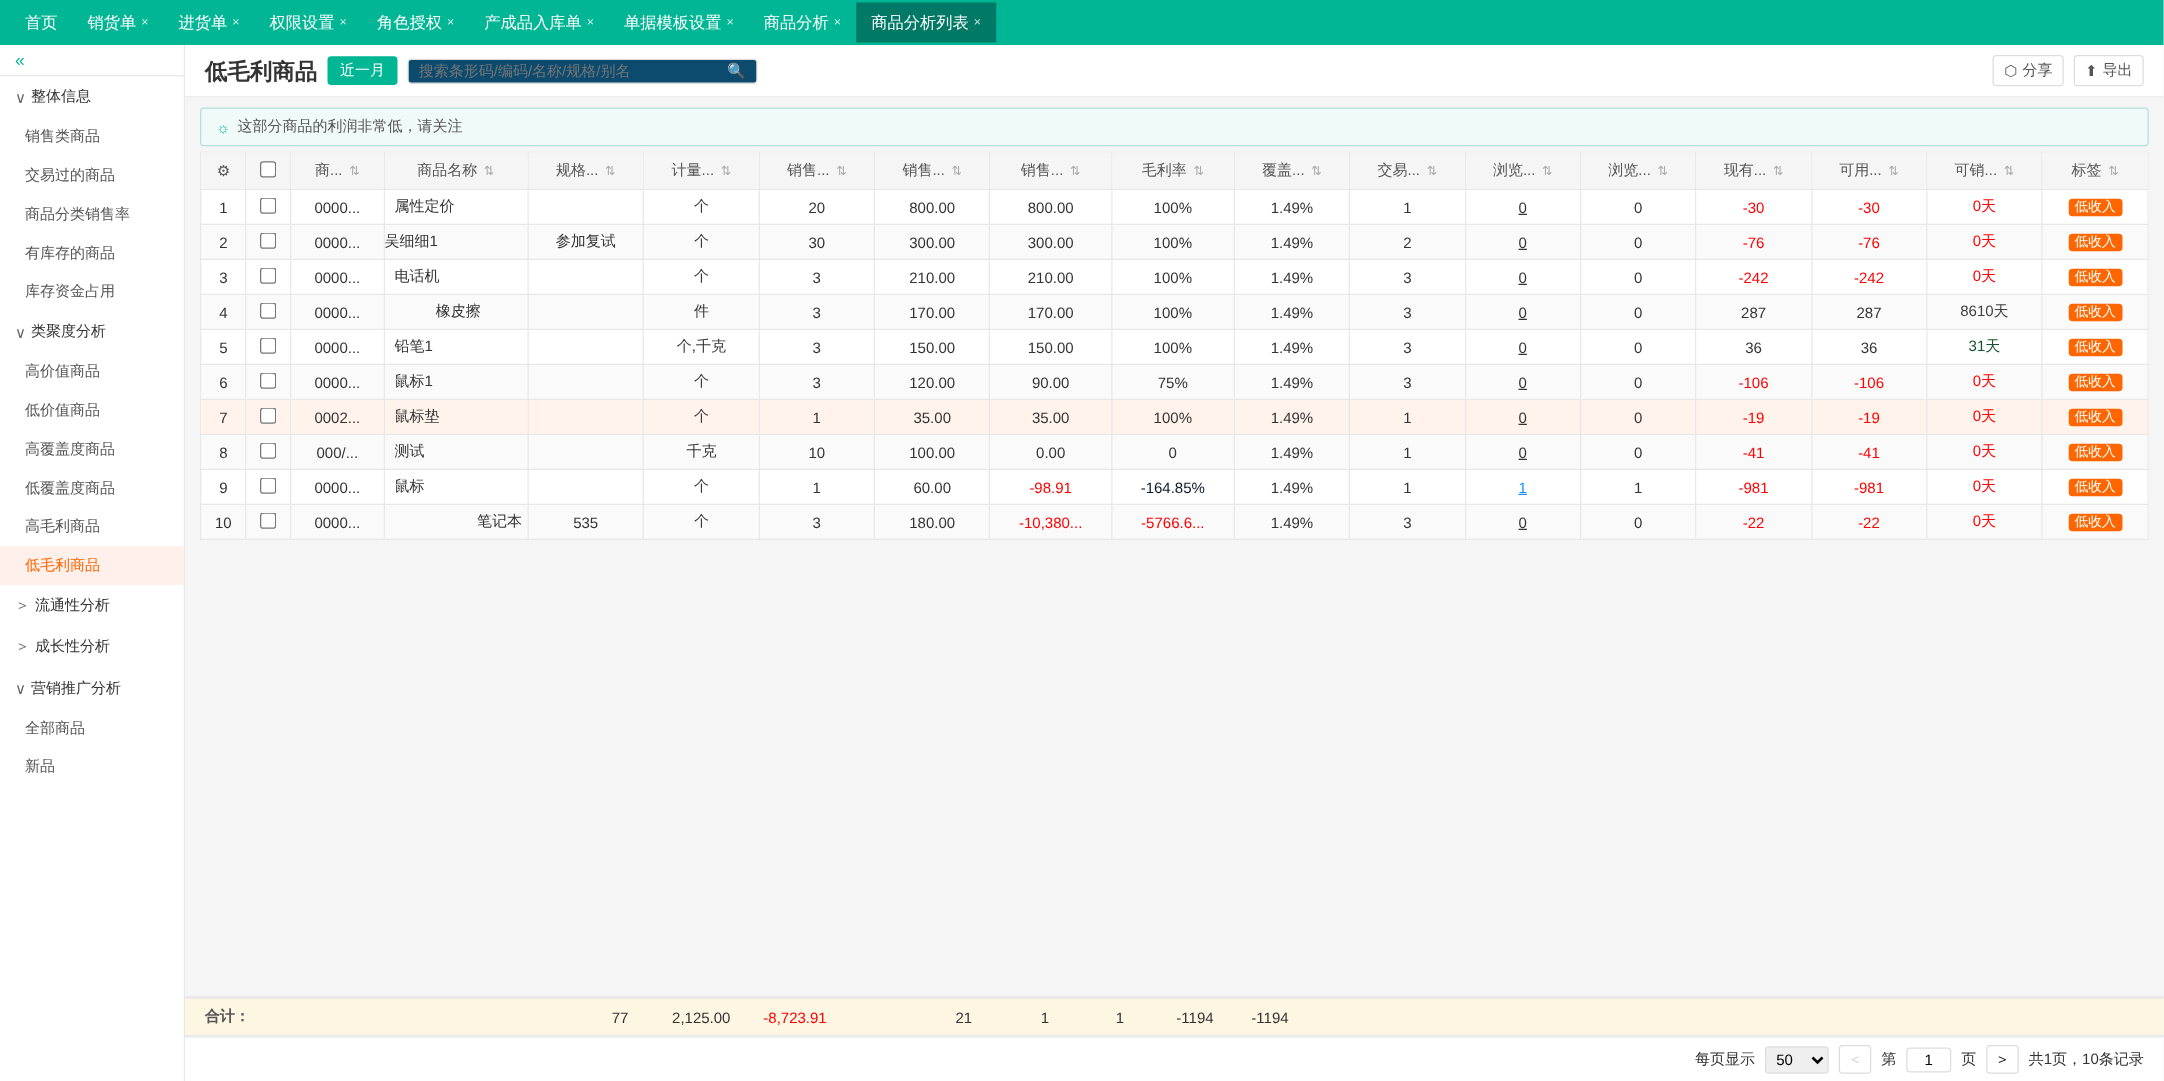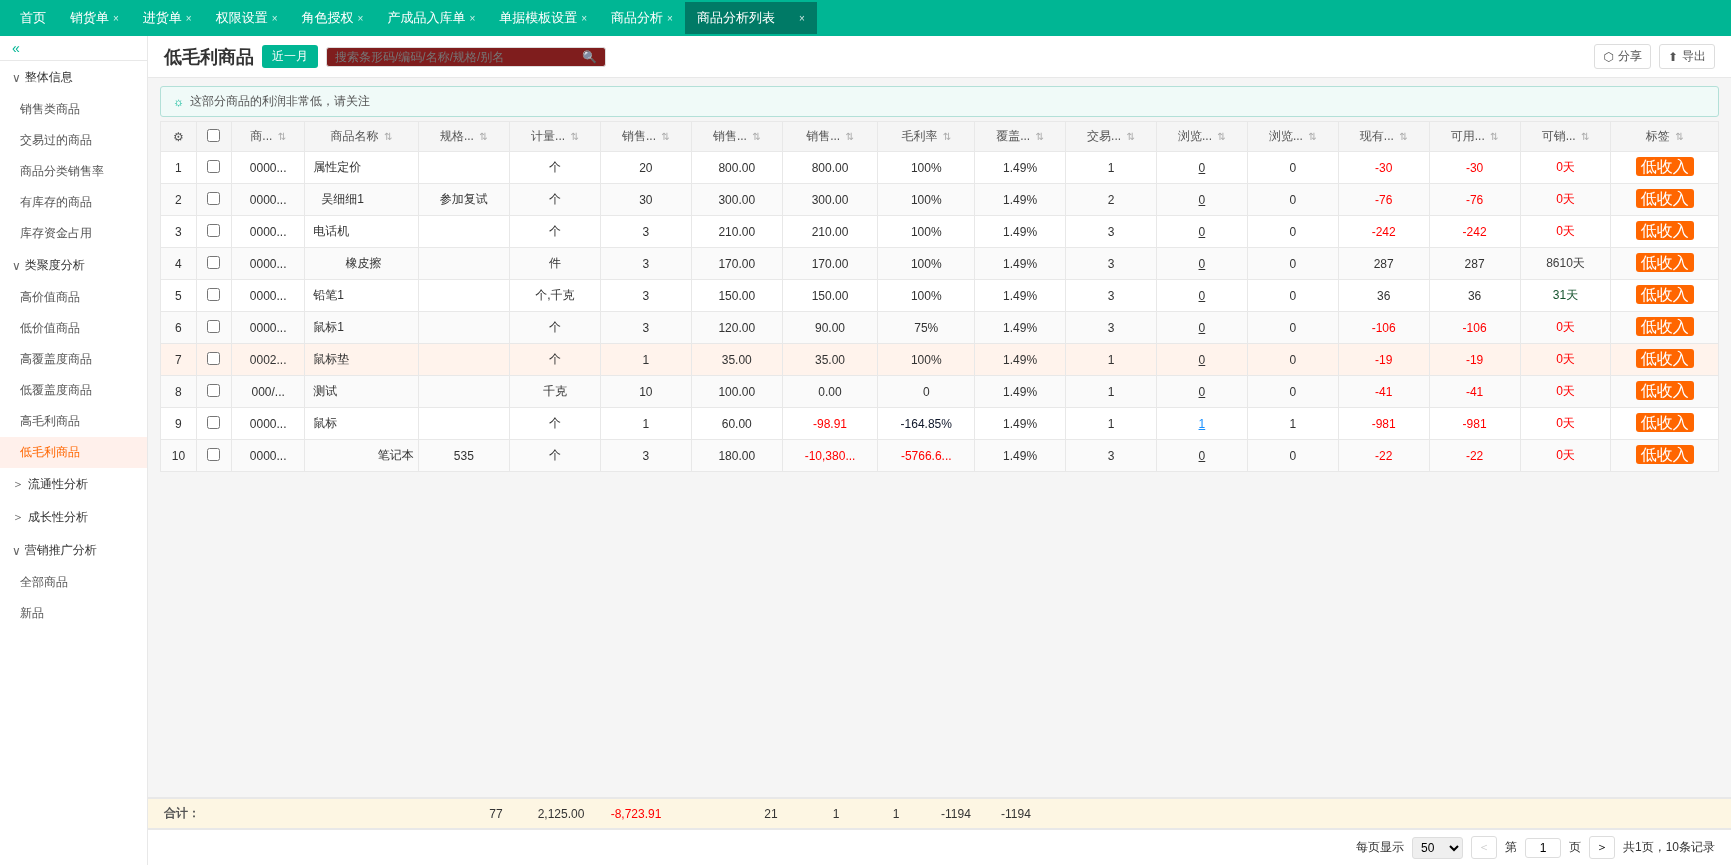--- a/index.html
+++ b/index.html
@@ -17,21 +17,21 @@
     .nav-item {
       color: #fff;
       padding: 4px 12px;
       height: 32px;
       display: flex;
       align-items: center;
       cursor: pointer;
       font-size: 13px;
       white-space: nowrap;
     }
-    .nav-item.active { background: #007a66; gap: 20px; }
+    .nav-item.active { background: #007a66; }
     .nav-item .close-x { margin-left: 4px; font-size: 10px; opacity: 0.8; }
 
     
     .main-layout {
       display: flex;
       height: calc(100vh - 36px);
     }
 
     
     .sidebar {
@@ -92,21 +92,21 @@
       cursor: pointer;
     }
     .search-box {
       display: flex;
       align-items: center;
       border: 1px solid #ddd;
       border-radius: 3px;
       padding: 2px 8px;
       flex: 1;
       max-width: 280px;
-      background: #7f1d1d;
+      background: #0c4a6e;
     }
     .search-box input {
       border: none;
       outline: none;
       font-size: 12px;
       flex: 1;
       color: #999;
       background: transparent;
     }
     .header-actions {
@@ -179,21 +179,21 @@
     }
     table tbody tr:nth-child(odd) td { background: #fff; }
     table tbody tr:nth-child(even) td { background: #fafafa; }
     table tbody tr.highlighted td { background: #fff3ec; }
 
     .tag-label {
       background: #ff6600;
       color: #fff;
       border-radius: 3px;
       padding: 1px 5px;
-      font-size: 16px;
+      font-size: 11px;
     }
 
     
     .footer-total {
       background: #fdf6e3;
       border-top: 2px solid #e8e8e8;
       display: flex;
       align-items: center;
       padding: 6px 16px;
       font-size: 12px;
@@ -401,21 +401,21 @@
     <td>0</td>
     <td style="color:#f00;">-30</td>
     <td style="color:#f00;">-30</td>
     <td style="color:#f00">0天</td>
     <td><span class="tag-label">低收入</span></td>
   </tr>
             <tr>
     <td>2</td>
     <td><input type="checkbox" style=""></td>
     <td>0000...</td>
-    <td style="text-align:left; padding-left:16px;">吴细细1</td>
+    <td style="text-align:left; padding-left:0;">吴细细1</td>
     <td>参加复试</td>
     <td>个</td>
     <td>30</td>
     <td>300.00</td>
     <td style="color:#333">300.00</td>
     <td style="color:#333">100%</td>
     <td>1.49%</td>
     <td>2</td>
     <td style="text-decoration:underline; cursor:pointer;">0</td>
     <td>0</td>

